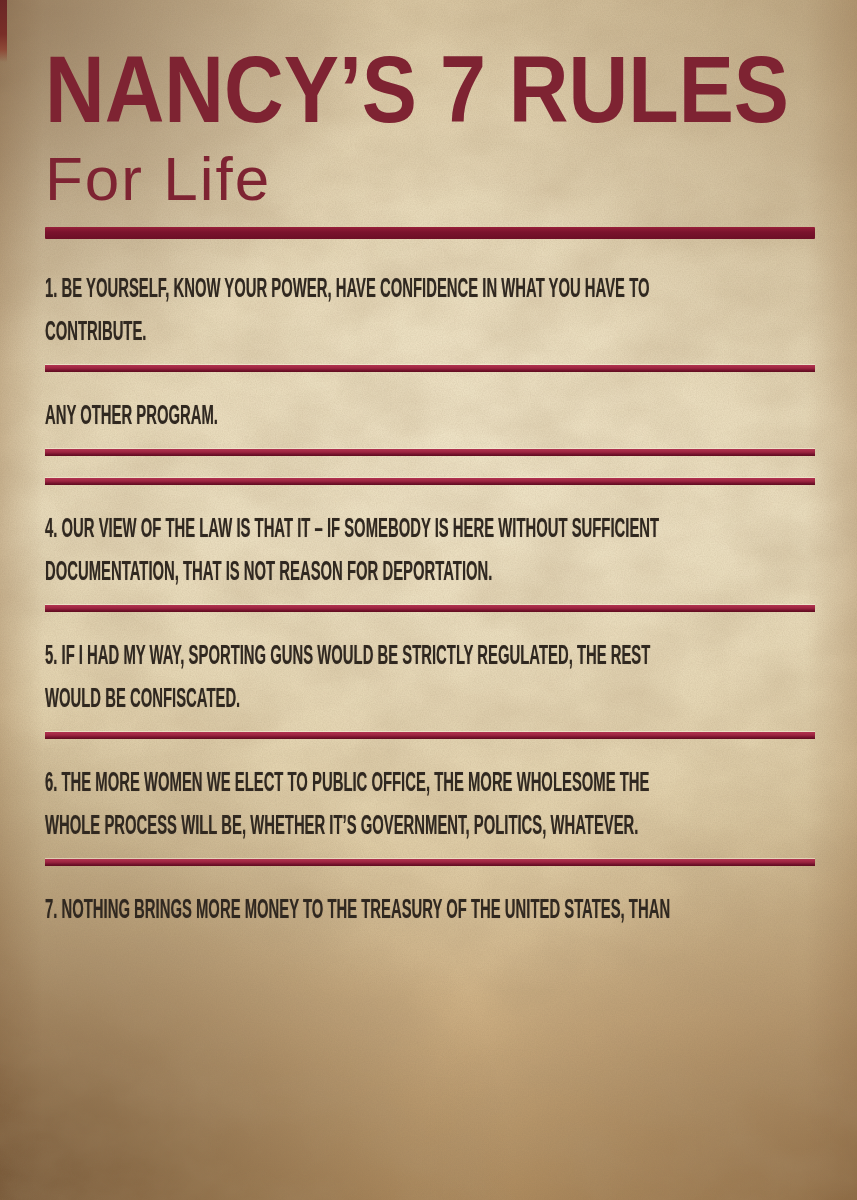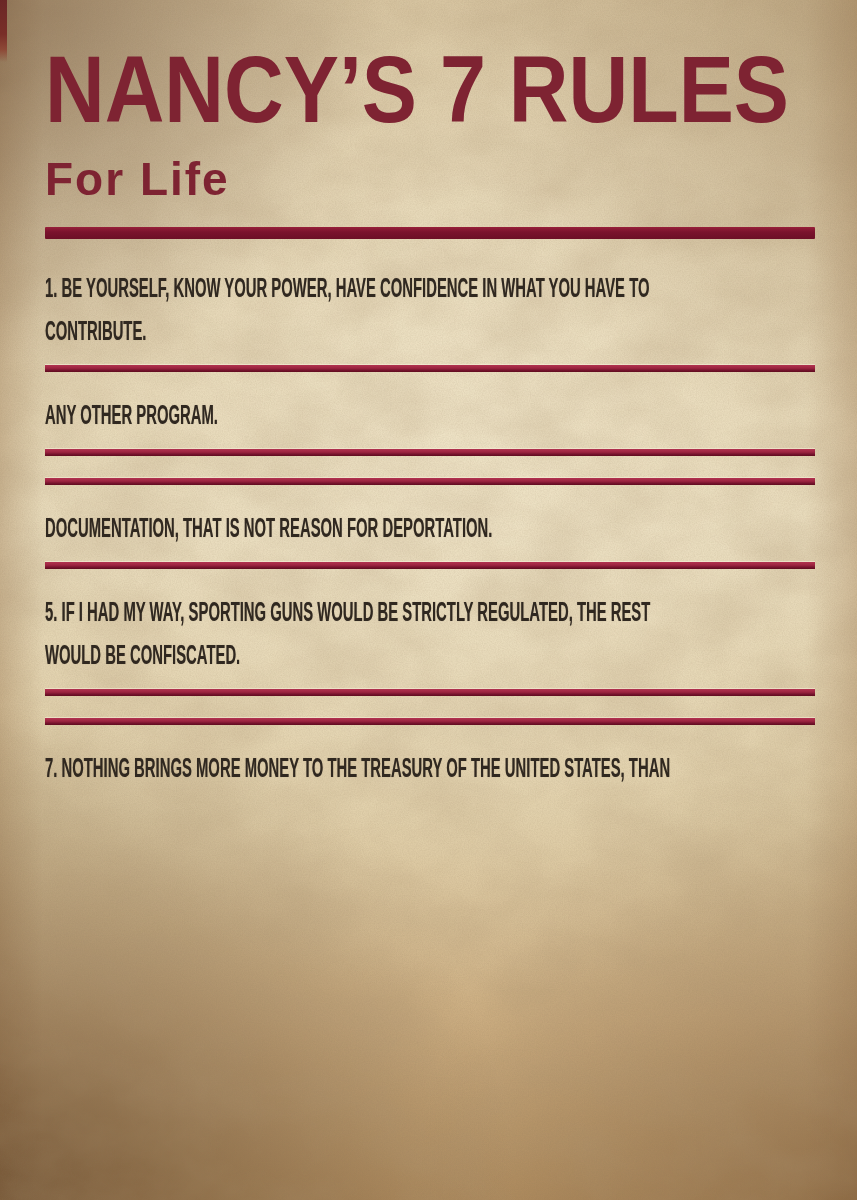--- a/index.html
+++ b/index.html
@@ -58,22 +58,22 @@
     font-weight: bold;
     letter-spacing: 0px;
     color: #7e2332;
   }
   h1.title .cond { transform: scaleX(0.87); }
 
   .subtitle {
     margin-top: 16px;
     height: 52px;
     line-height: 52px;
-    font-size: 46px;
-    font-weight: bold;
+    font-size: 62px;
+    font-weight: normal;
     letter-spacing: 2px;
     color: #7e2332;
   }
 
   .thick-bar {
     margin-top: 22px;
     height: 12px;
     width: 770px;
     background: linear-gradient(180deg, #97203a 0%, #7b132d 40%, #6c0f26 100%);
     border-radius: 1px;
@@ -144,28 +144,33 @@
           <div class="rule-line"><span class="cond">1. BE YOURSELF, KNOW YOUR POWER, HAVE CONFIDENCE IN WHAT YOU HAVE TO</span></div>
           <div class="rule-line"><span class="cond">CONTRIBUTE.</span></div>
         </div>
         <div class="sep"></div>
         <div class="rule">
           <div class="rule-line"><span class="cond">ANY OTHER PROGRAM.</span></div>
         </div>
         <div class="sep"></div>
         <div class="sep"></div>
         <div class="rule">
+          <div class="rule-line"><span class="cond">4. OUR VIEW OF THE LAW IS THAT IT – IF SOMEBODY IS HERE WITHOUT SUFFICIENT</span></div>
           <div class="rule-line"><span class="cond">DOCUMENTATION, THAT IS NOT REASON FOR DEPORTATION.</span></div>
         </div>
         <div class="sep"></div>
         <div class="rule">
           <div class="rule-line"><span class="cond">5. IF I HAD MY WAY, SPORTING GUNS WOULD BE STRICTLY REGULATED, THE REST</span></div>
           <div class="rule-line"><span class="cond">WOULD BE CONFISCATED.</span></div>
         </div>
         <div class="sep"></div>
+        <div class="rule">
+          <div class="rule-line"><span class="cond">6. THE MORE WOMEN WE ELECT TO PUBLIC OFFICE, THE MORE WHOLESOME THE</span></div>
+          <div class="rule-line"><span class="cond">WHOLE PROCESS WILL BE, WHETHER IT’S GOVERNMENT, POLITICS, WHATEVER.</span></div>
+        </div>
         <div class="sep"></div>
         <div class="rule">
           <div class="rule-line"><span class="cond">7. NOTHING BRINGS MORE MONEY TO THE TREASURY OF THE UNITED STATES, THAN</span></div>
         </div>
       </div>
 
   </div>
 </div>
 
 </body></html>

